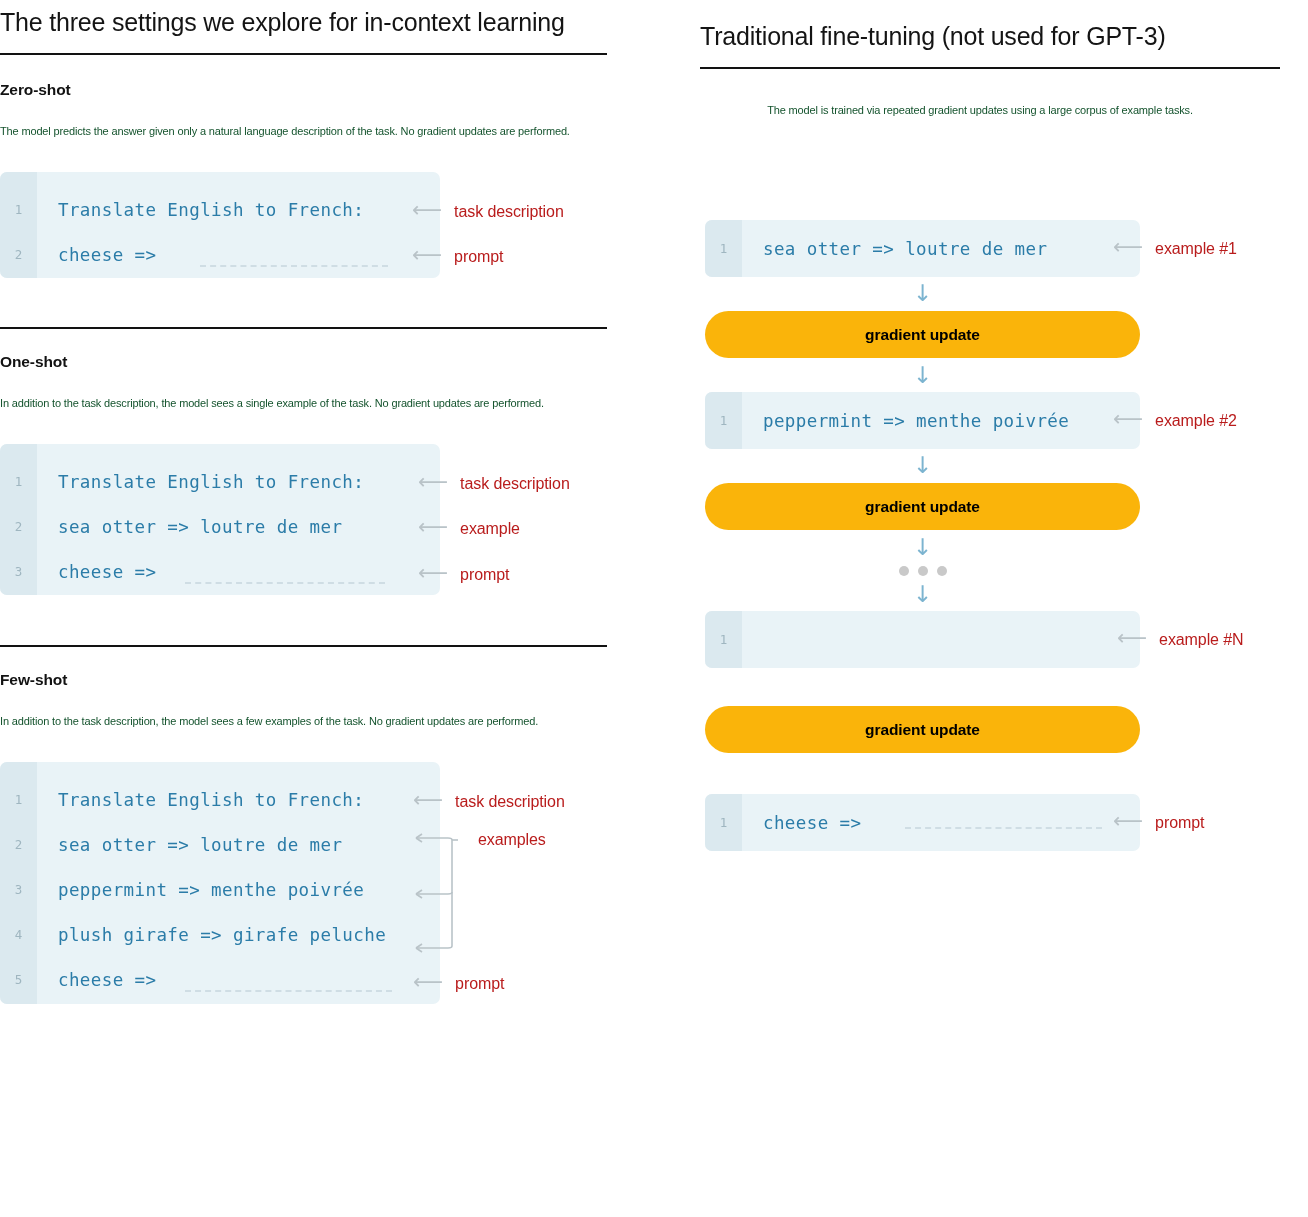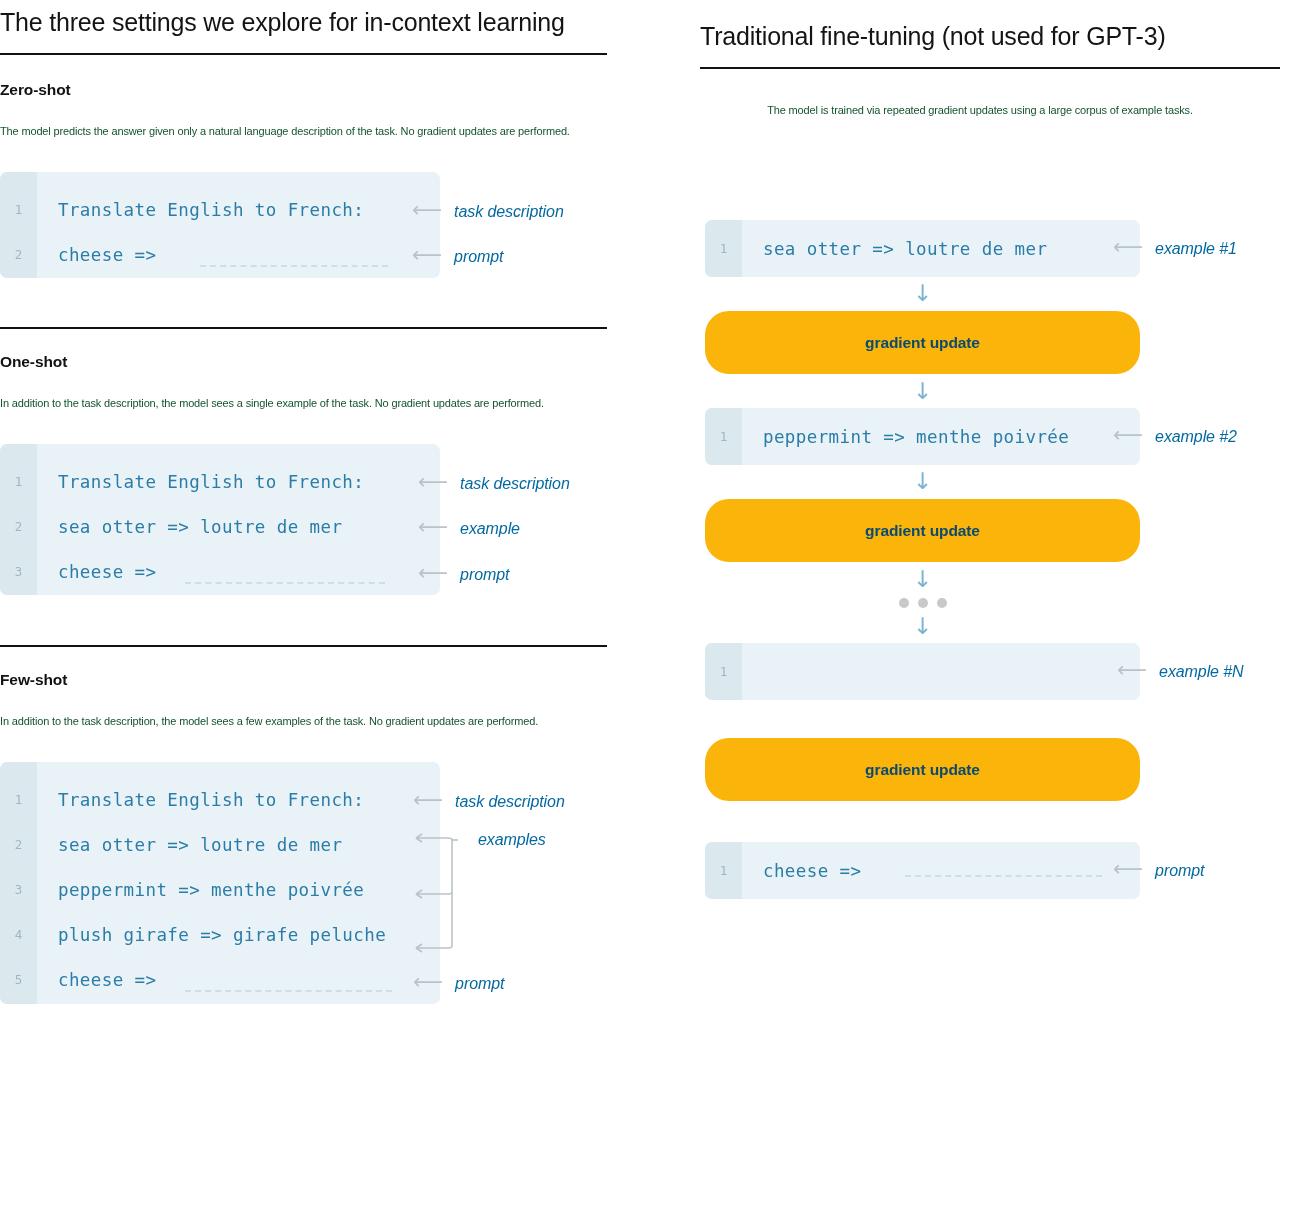--- a/index.html
+++ b/index.html
@@ -117,22 +117,21 @@
   .anno-arrow {
     font-family: "DejaVu Sans", sans-serif;
     font-size: 21px;
     color: #b9c3c8;
     line-height: 1;
     letter-spacing: -2px;
     transform: translateY(-2px);
   }
   .anno-label {
     font-size: 16px;
-    font-style: italic;
-    color: #0369a1;
+    color: #b91c1c;
     margin-left: 14px;
     letter-spacing: -0.1px;
   }
 
   
   .bracket { position: absolute; pointer-events: none; }
 
   
   .ft-block {
     position: relative;
@@ -142,27 +141,27 @@
     height: 57px;
   }
   .ft-block .gutter {
     position: absolute; left: 0; top: 0; bottom: 0;
     width: 37px; background: #dbe9ef; border-radius: 7px 0 0 7px;
   }
   .ft-row { display: flex; align-items: center; height: 57px; }
 
   .pill {
     width: 435px;
-    height: 63px;
+    height: 47px;
     background: #fab40a;
     border-radius: 24px;
     display: flex;
     align-items: center;
     justify-content: center;
-    color: #0c4a6e;
+    color: #000000;
     font-size: 15.5px;
     font-weight: bold;
     letter-spacing: -0.1px;
     text-align: right;
   }
 
   .down-arrow {
     width: 435px;
     text-align: center;
     font-family: "DejaVu Sans", sans-serif;

